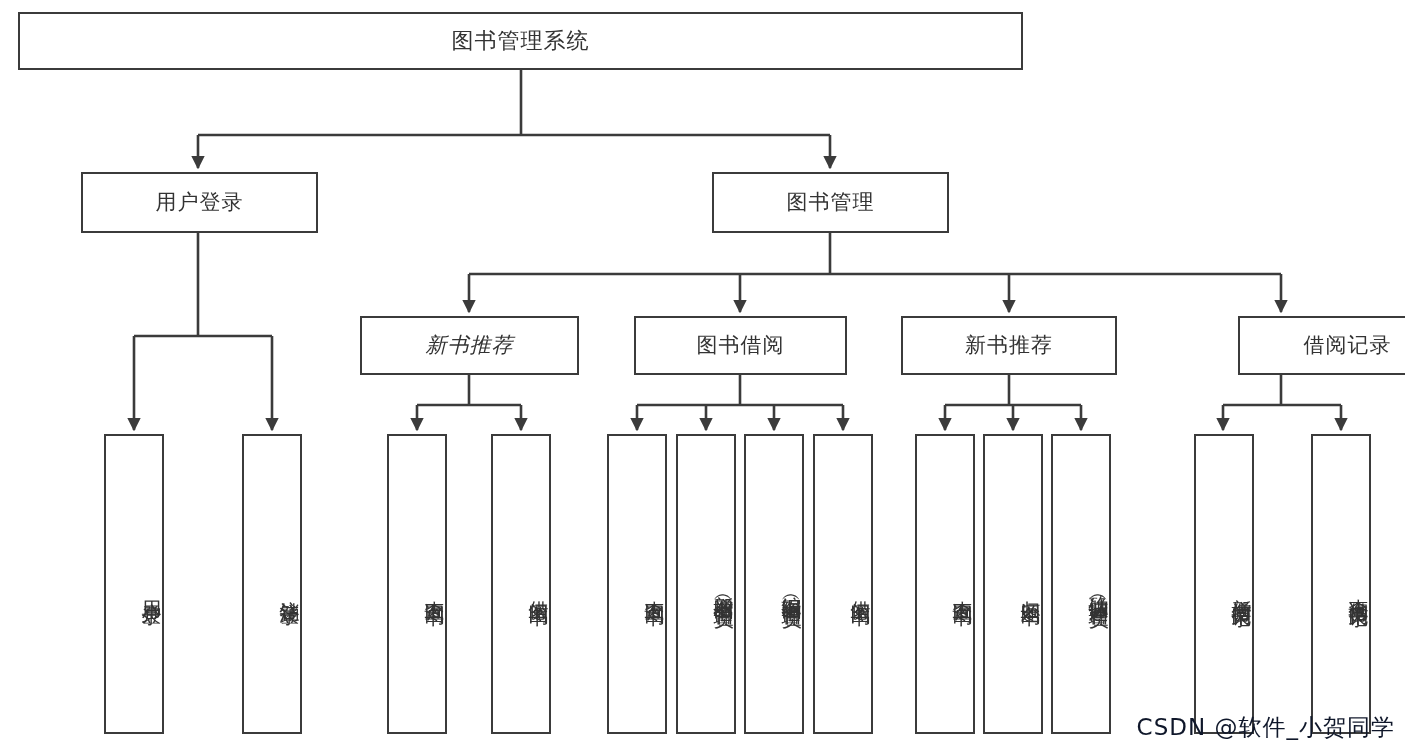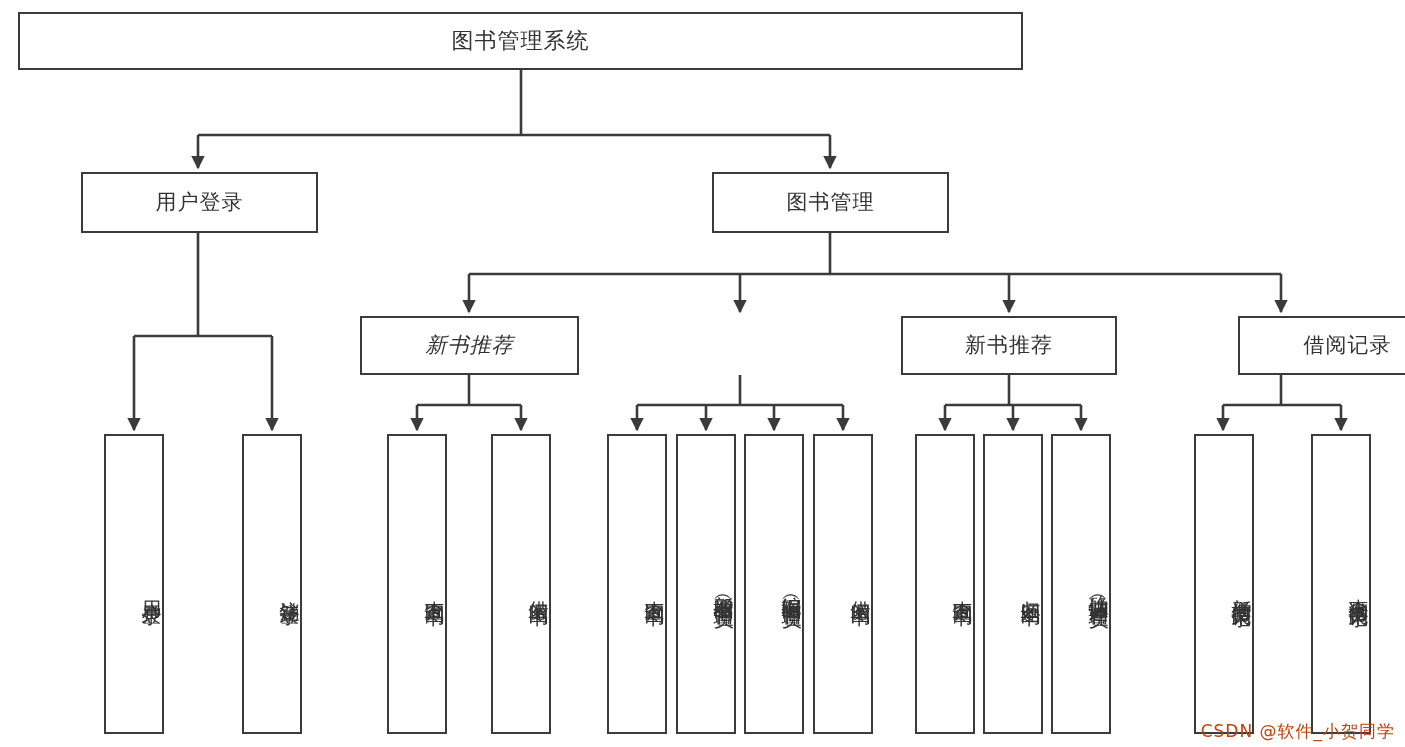--- a/index.html
+++ b/index.html
@@ -52,22 +52,22 @@
   .node.leaf .lbl{
     writing-mode:vertical-rl;
     text-orientation:upright;
     white-space:nowrap;
     display:block;
   }
   .watermark{
     position:absolute;
     right:10px;
     bottom:4px;
-    font-size:17px;
-    color:#c2410c;
+    font-size:23px;
+    color:#0f172a;
     letter-spacing:1px;
     white-space:nowrap;
     user-select:none;
   }
 </style>
 </head>
 <body>
 
 <div id="canvas">
 
@@ -128,20 +128,23 @@
   <div class="node h" style="left:81px; top:172px; width:237px; height:61px;">
     <span class="lbl">用户登录</span>
   </div>
   <div class="node h" style="left:712px; top:172px; width:237px; height:61px;text-align:right;">
     <span class="lbl">图书管理</span>
   </div>
 
   <div class="node h" style="left:360px; top:316px; width:219px; height:59px;font-style:italic;">
     <span class="lbl">新书推荐</span>
   </div>
+  <div class="node h" style="left:634px; top:316px; width:213px; height:59px;">
+    <span class="lbl">图书借阅</span>
+  </div>
   <div class="node h" style="left:901px; top:316px; width:216px; height:59px;">
     <span class="lbl">新书推荐</span>
   </div>
   <div class="node h" style="left:1238px; top:316px; width:219px; height:59px;">
     <span class="lbl">借阅记录</span>
   </div>
 
   <div class="node leaf" style="left:104px; top:434px; width:60px; height:300px;">
     <span class="lbl">用户登录</span>
   </div>

